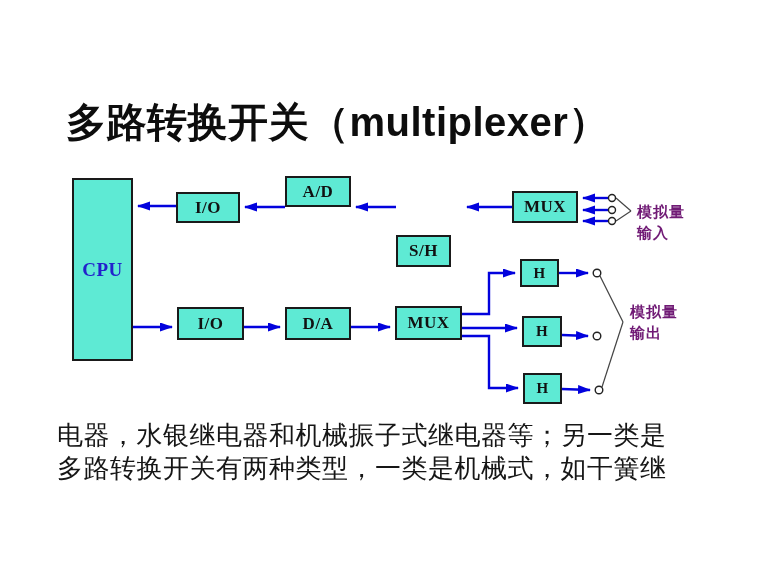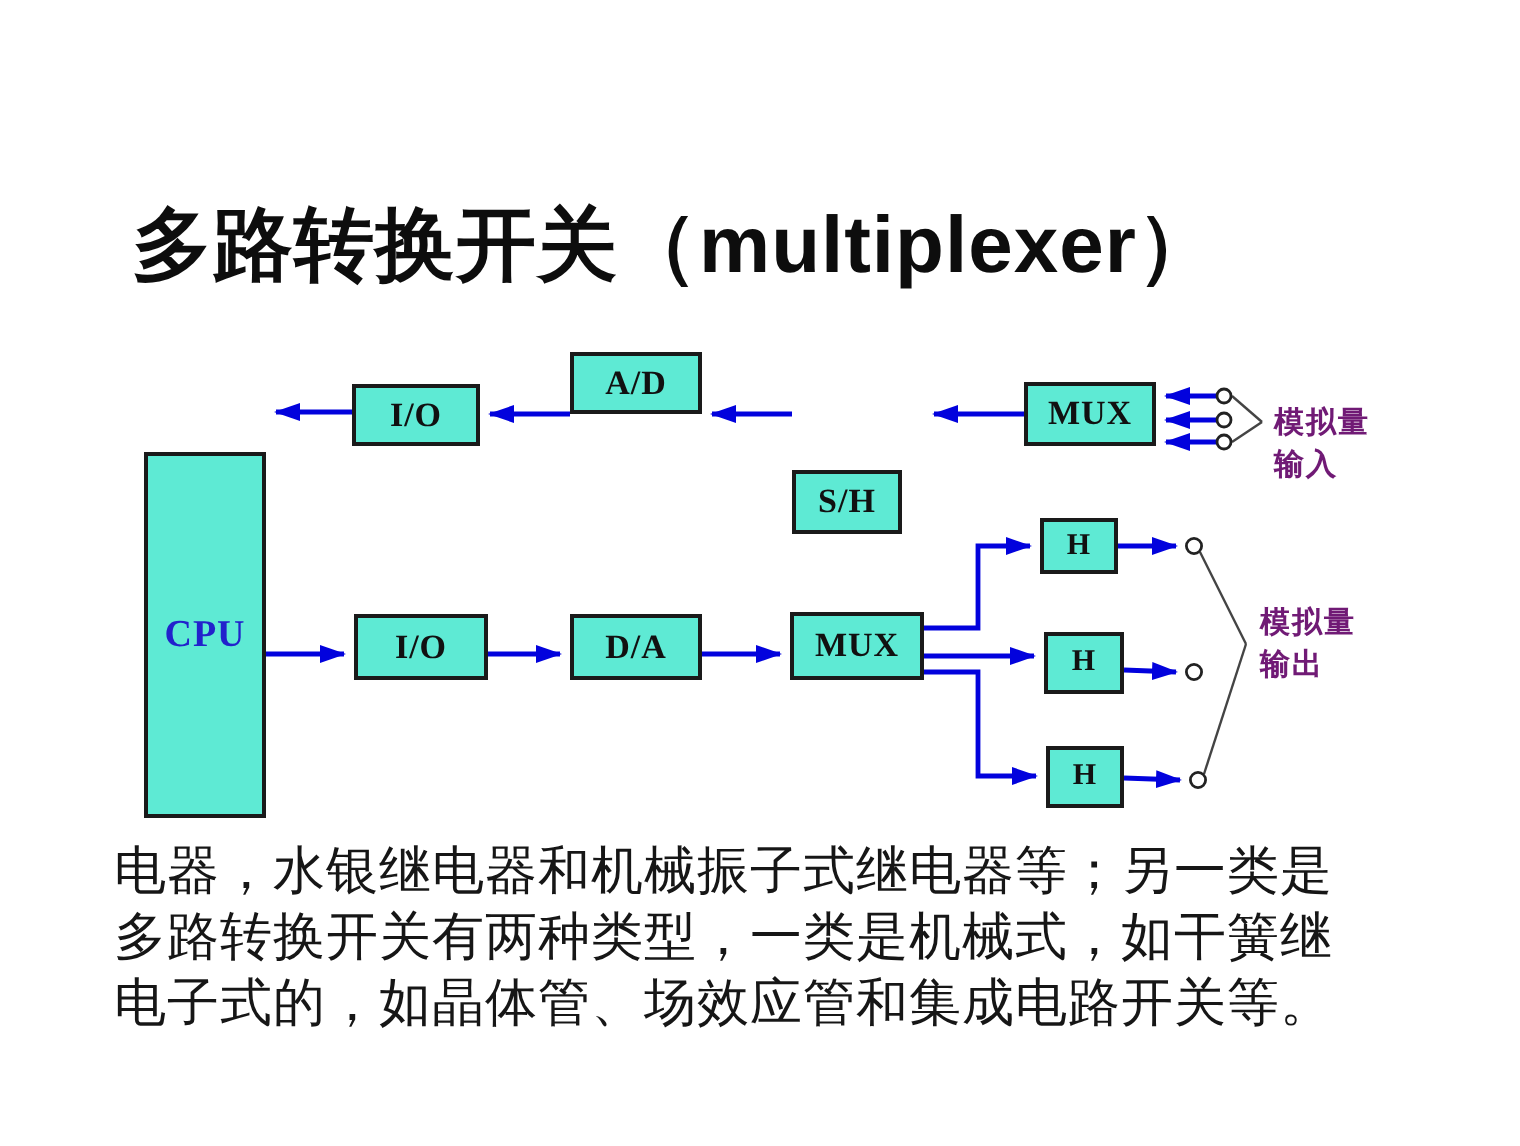--- a/index.html
+++ b/index.html
@@ -30,21 +30,21 @@
   .ah{fill:var(--arrow);}
   .dbox{
     position:absolute;box-sizing:border-box;
     border:2px solid var(--box-border);background:#5eead4;
     display:flex;align-items:center;justify-content:center;
     font-family:"Liberation Serif",serif;
     font-size:17px;font-weight:700;color:#111111;
     letter-spacing:0.5px;
   }
   .dbox.hbox{font-size:15px;}
-  .dbox.cpu{font-size:19px;color:var(--cpu-text);letter-spacing:0.5px;margin-top:48px;}
+  .dbox.cpu{font-size:19px;color:var(--cpu-text);letter-spacing:0.5px;}
   .side-label{
     position:absolute;
     font-size:15px;font-weight:700;color:#701a75;
     line-height:21px;letter-spacing:1px;
     font-family:"Liberation Sans",sans-serif;
     white-space:nowrap;
   }
   .body-text{
     position:absolute;left:57px;top:419px;width:680px;
     font-family:"Liberation Serif",serif;
@@ -121,14 +121,13 @@
   <div>输入</div>
 </div>
 <div class="side-label" style="left:630px;top:301px;">
   <div>模拟量</div>
   <div>输出</div>
 </div>
 
 <div class="body-text">
   <div>电器，水银继电器和机械振子式继电器等；另一类是</div>
   <div>多路转换开关有两种类型，一类是机械式，如干簧继</div>
-  <div>电子式的，如晶体管、场效应管和集成电路开关等。</div>
 </div>
 
 </body></html>

